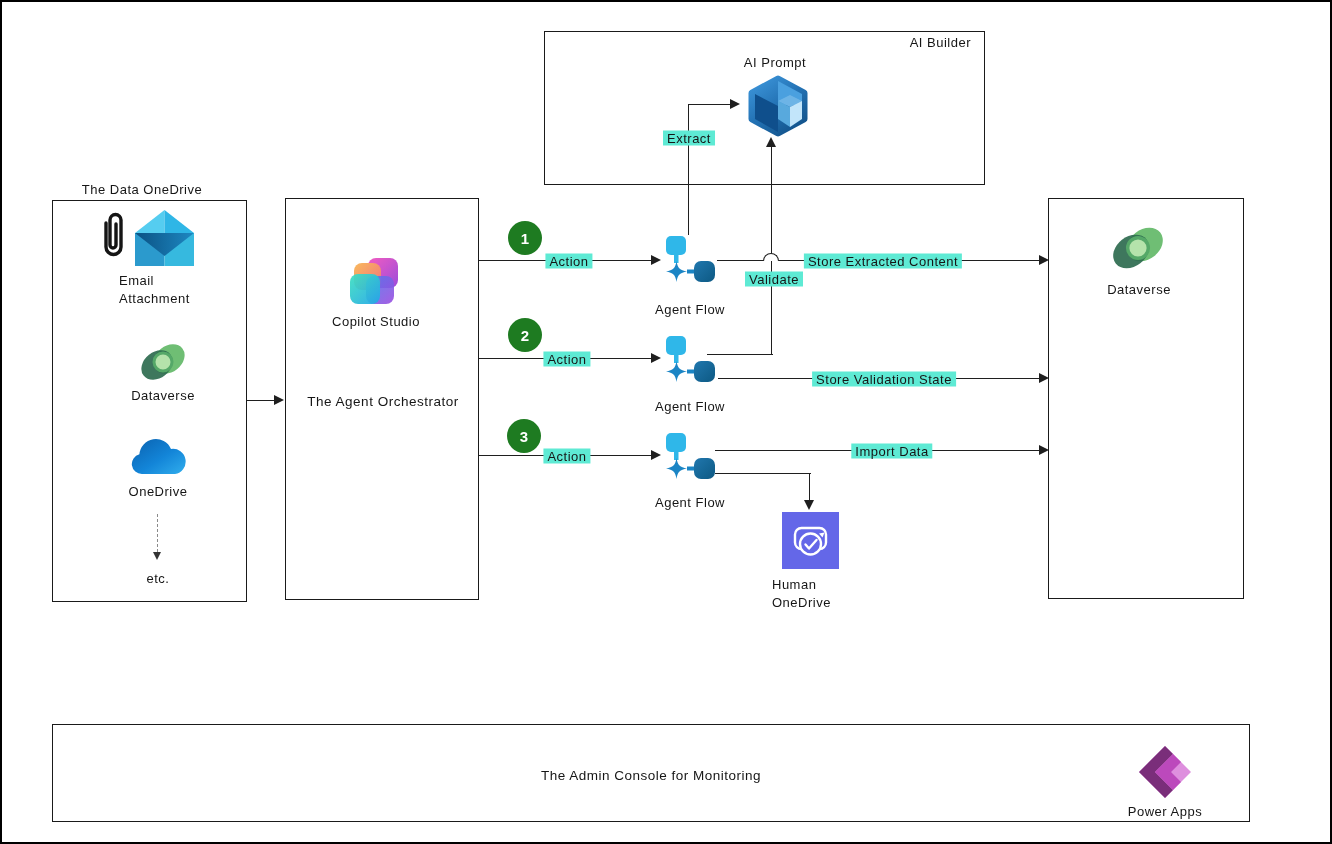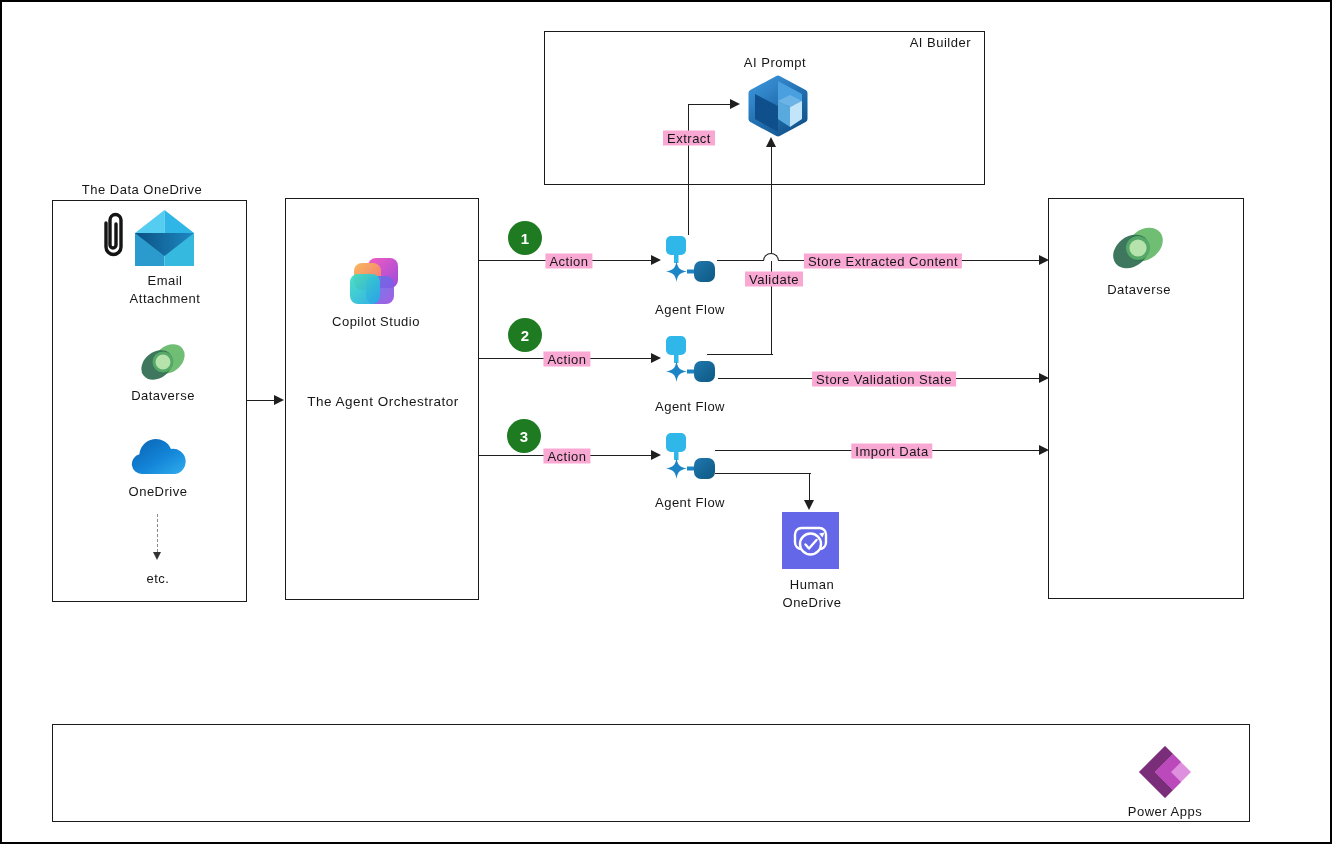--- a/index.html
+++ b/index.html
@@ -9,24 +9,24 @@
   .box{position:absolute;border:1.5px solid #1a1a1a;background:transparent;box-sizing:border-box;}
   .hl{position:absolute;height:0;border-top:1.5px solid #1f1f1f;}
   .vl{position:absolute;width:0;border-left:1.5px solid #1f1f1f;}
   .vl.dashed{border-left:1.2px dashed #8a8a8a;}
   .ar{position:absolute;width:0;height:0;}
   .ar.right{border-left:10px solid #1f1f1f;border-top:5.5px solid transparent;border-bottom:5.5px solid transparent;}
   .ar.up{border-bottom:10px solid #1f1f1f;border-left:5.5px solid transparent;border-right:5.5px solid transparent;}
   .ar.down{border-top:10px solid #1f1f1f;border-left:5.5px solid transparent;border-right:5.5px solid transparent;}
   .ar.down.small{border-top:8px solid #333;border-left:4.5px solid transparent;border-right:4.5px solid transparent;}
   .hop{position:absolute;width:16px;height:8px;background:#fff;border:1.5px solid #1f1f1f;border-bottom:none;border-radius:8px 8px 0 0;box-sizing:border-box;}
-  .cap{position:absolute;transform:translateX(-50%);text-align:center;font-size:13px;letter-spacing:.5px;line-height:18px;white-space:nowrap;}
+  .cap{position:absolute;transform:translateX(-50%);text-align:left;font-size:13px;letter-spacing:.5px;line-height:18px;white-space:nowrap;}
   .cap.wrap{white-space:normal;}
   .cap.rt{transform:translateX(-100%);}
-  .elbl{position:absolute;transform:translate(-50%,-50%);background:#f9a8d4;padding:0 4px;font-size:13px;letter-spacing:.5px;white-space:nowrap;}
+  .elbl{position:absolute;transform:translate(-50%,-50%);background:#5eead4;padding:0 4px;font-size:13px;letter-spacing:.5px;white-space:nowrap;}
   .step{position:absolute;width:34px;height:34px;border-radius:50%;background:#1e7b21;color:#fff;
     display:flex;align-items:center;justify-content:center;font-size:15px;font-weight:bold;}
   .icon{position:absolute;}
   .role{font-size:13.5px;line-height:21px;}
 </style>
 </head>
 <body>
 
 <div id="canvas">
 
@@ -222,15 +222,16 @@
   <div class="cap" style="left:773px;top:52px">AI Prompt</div>
 
   <div class="cap" style="left:688px;top:299px">Agent Flow</div>
   <div class="cap" style="left:688px;top:396px">Agent Flow</div>
   <div class="cap" style="left:688px;top:492px">Agent Flow</div>
 
   <div class="cap" style="left:1137px;top:279px">Dataverse</div>
 
   <div class="cap wrap" style="left:810px;top:574px;width:80px">Human OneDrive</div>
 
+  <div class="cap role" style="left:649px;top:763px">The Admin Console for Monitoring</div>
   <div class="cap" style="left:1163px;top:801px">Power Apps</div>
 
 </div>
 
 </body></html>

